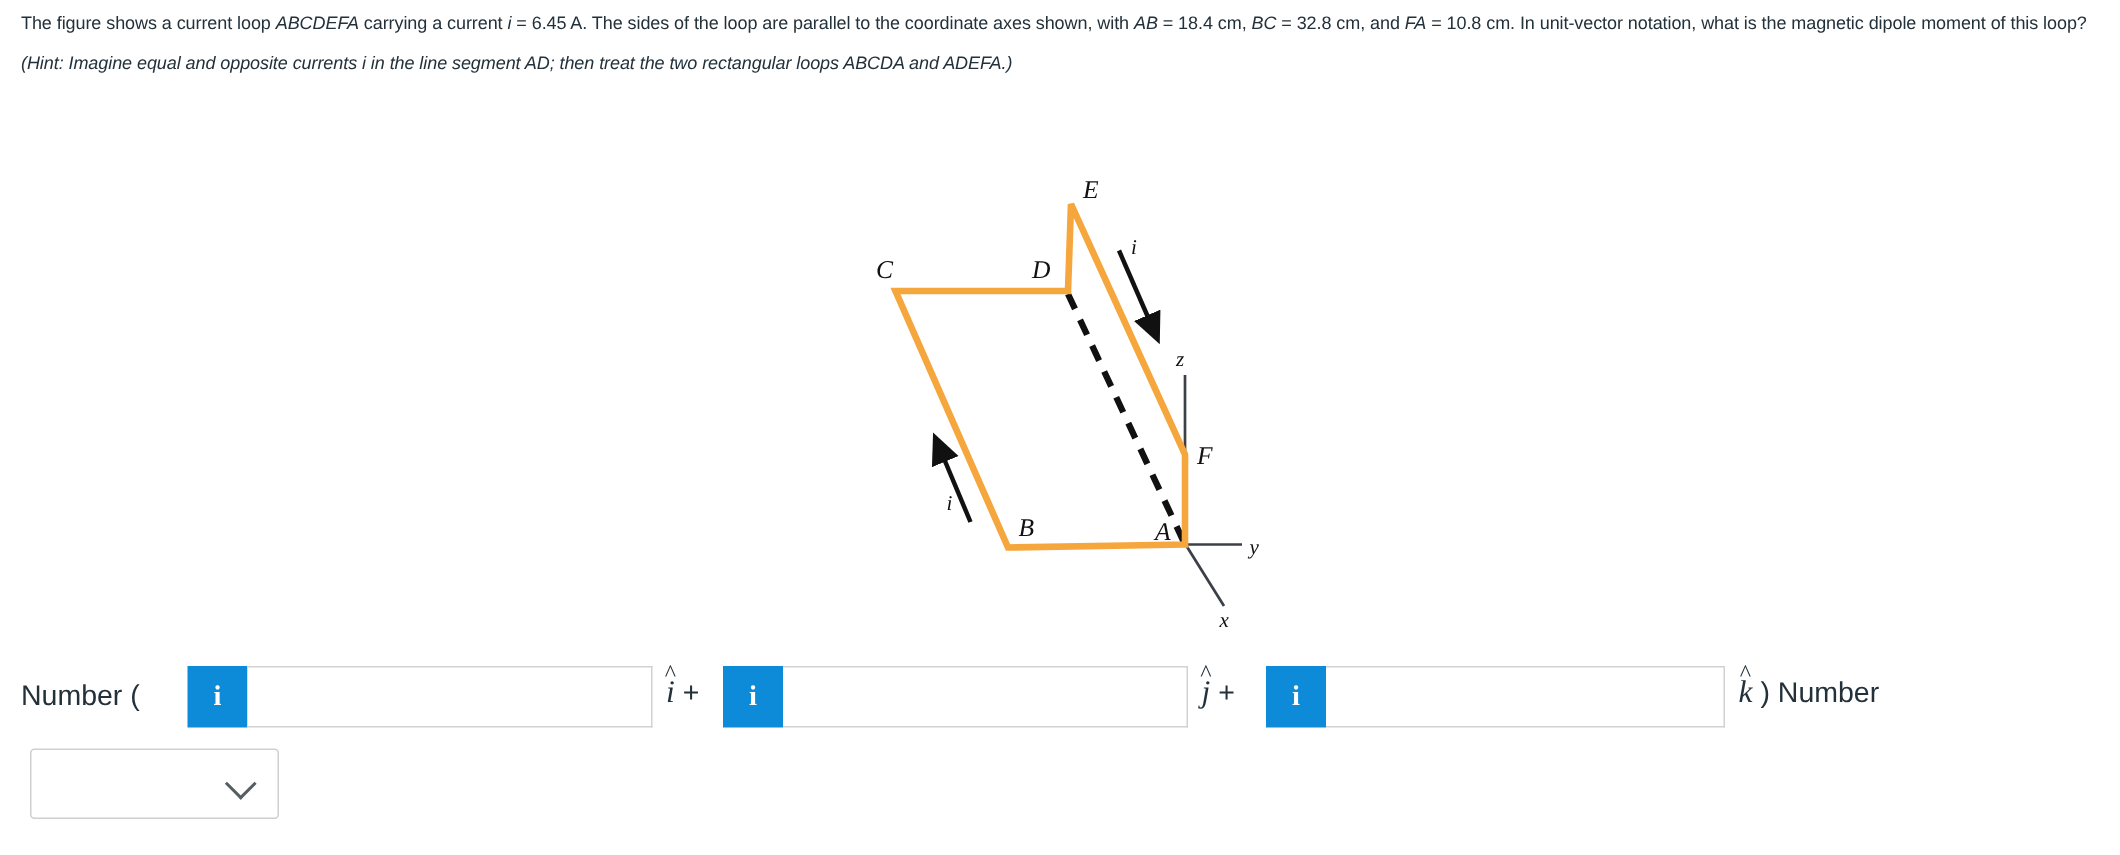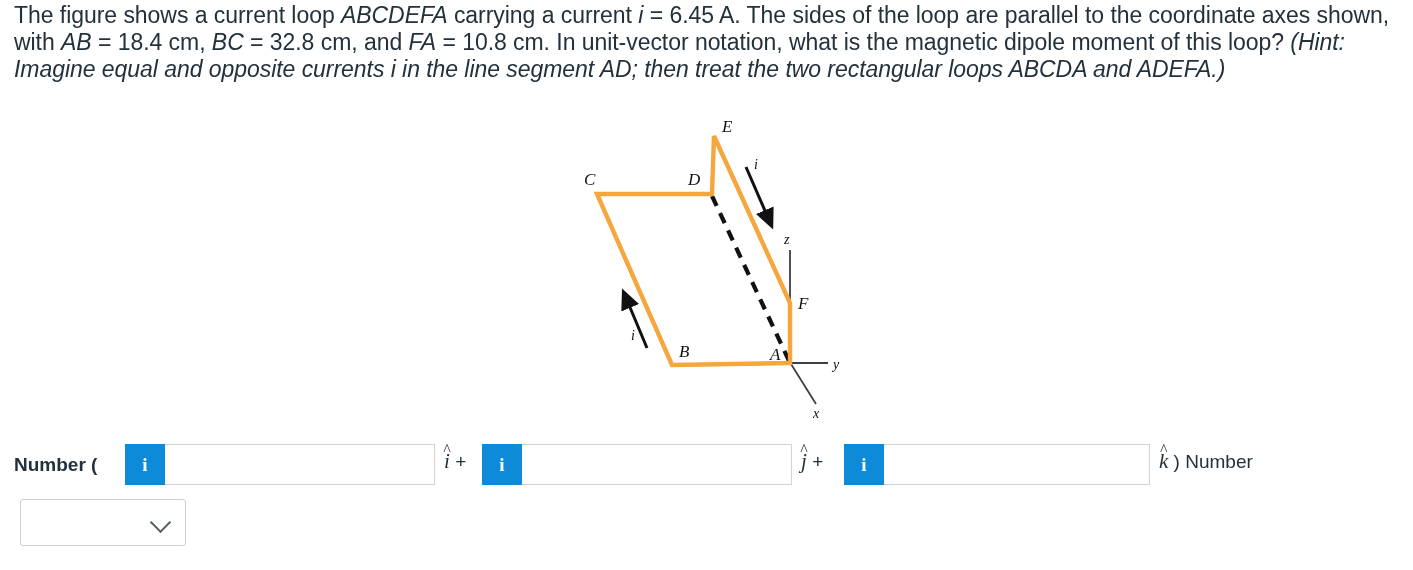--- a/index.html
+++ b/index.html
@@ -15,21 +15,21 @@
     overflow: hidden;
     position: relative;
   }
 
   
   #question-text {
     position: absolute;
     left: 14px;
     top: 2px;
     width: 1390px;
-    font-size: 23px;
+    font-size: 12px;
     line-height: 27px;
     color: #23313b;
     letter-spacing: -0.05px;
   }
   #question-text .it { font-style: italic; }
 
   
   #figure-panel {
     position: absolute;
     left: 0px;
@@ -184,21 +184,21 @@
     <text x="278" y="264" font-family="Liberation Serif, serif" font-style="italic" font-size="14" fill="#111111">y</text>
     <text x="258" y="313" font-family="Liberation Serif, serif" font-style="italic" font-size="14" fill="#111111">x</text>
 
     <text x="76" y="235" font-family="Liberation Serif, serif" font-style="italic" font-size="14" fill="#111111">i</text>
     <text x="199" y="64" font-family="Liberation Serif, serif" font-style="italic" font-size="14" fill="#111111">i</text>
   </svg>
 </div>
 
 <div id="answer-row">
 
-  <span class="ans-label" style="left:0px; top:14px;font-weight:bold;">Number (</span>
+  <span class="ans-label" style="left:0px; top:14px;">Number (</span>
 
   <button class="info-btn" style="left:111px; top:3px;">i</button>
   <input class="ans-input" style="left: 151px; top: 3px; width: 270px;" type="text" value="">
   <span class="ans-label" style="left:430px; top:10px;">
     <span class="uvec"><span class="hat">^</span><span>i</span></span>
     <span>+</span>
   </span>
 
   <button class="info-btn" style="left:468px; top:3px;">i</button>
   <input class="ans-input" style="left: 508px; top: 3px; width: 270px;" type="text" value="">

